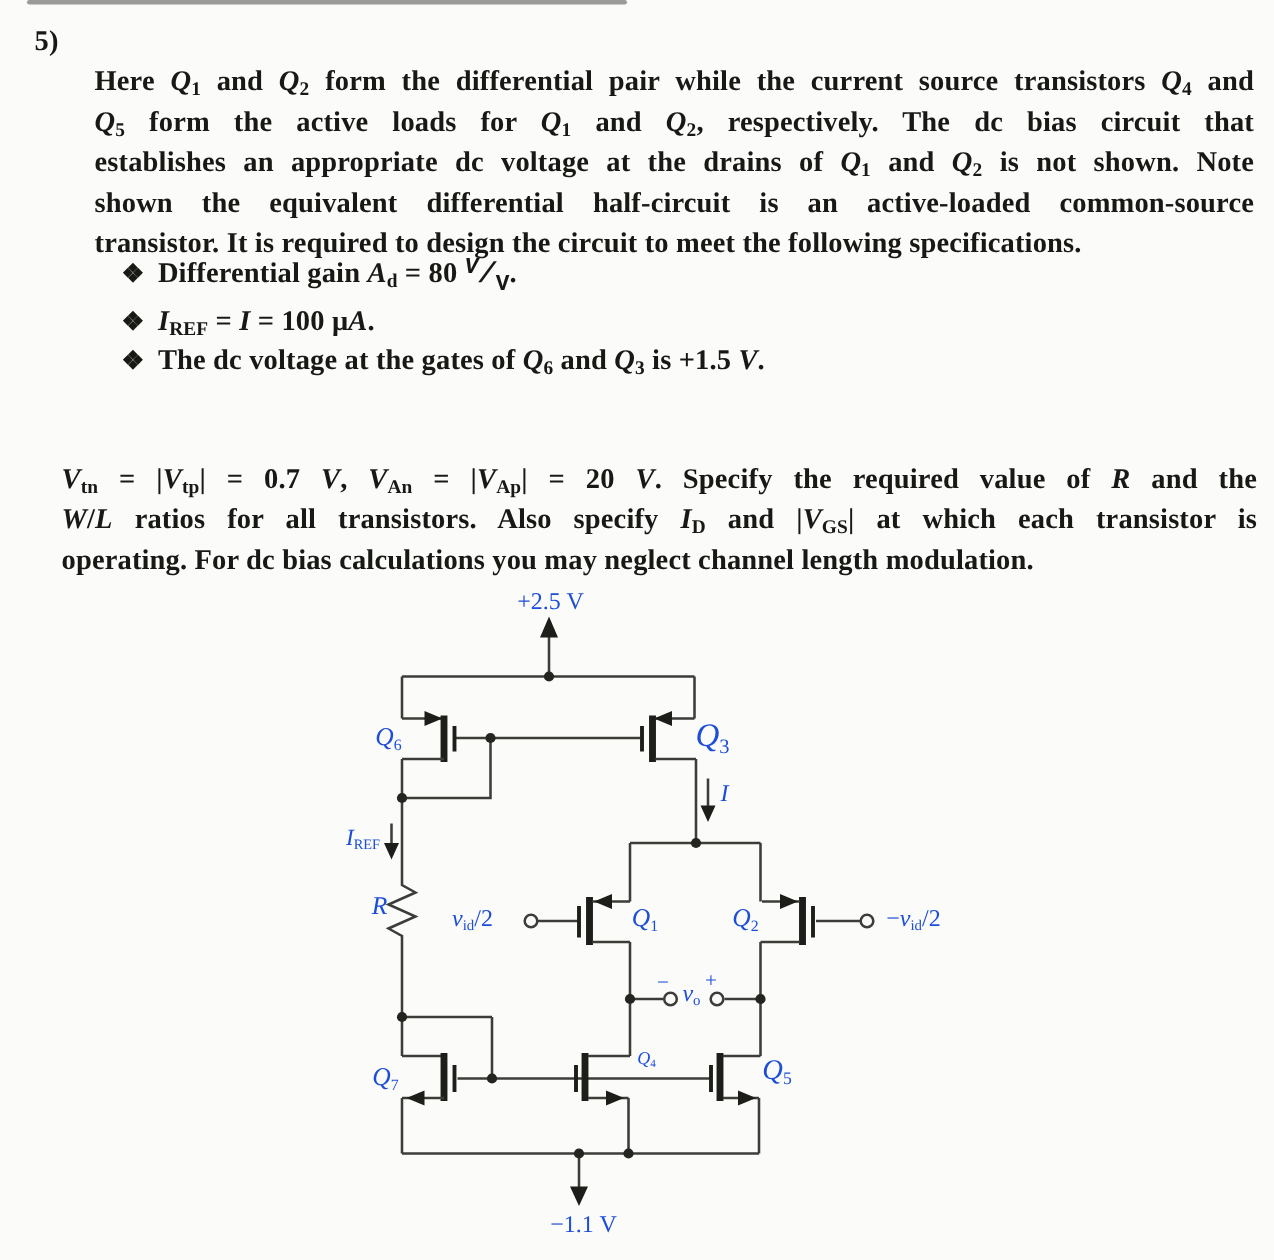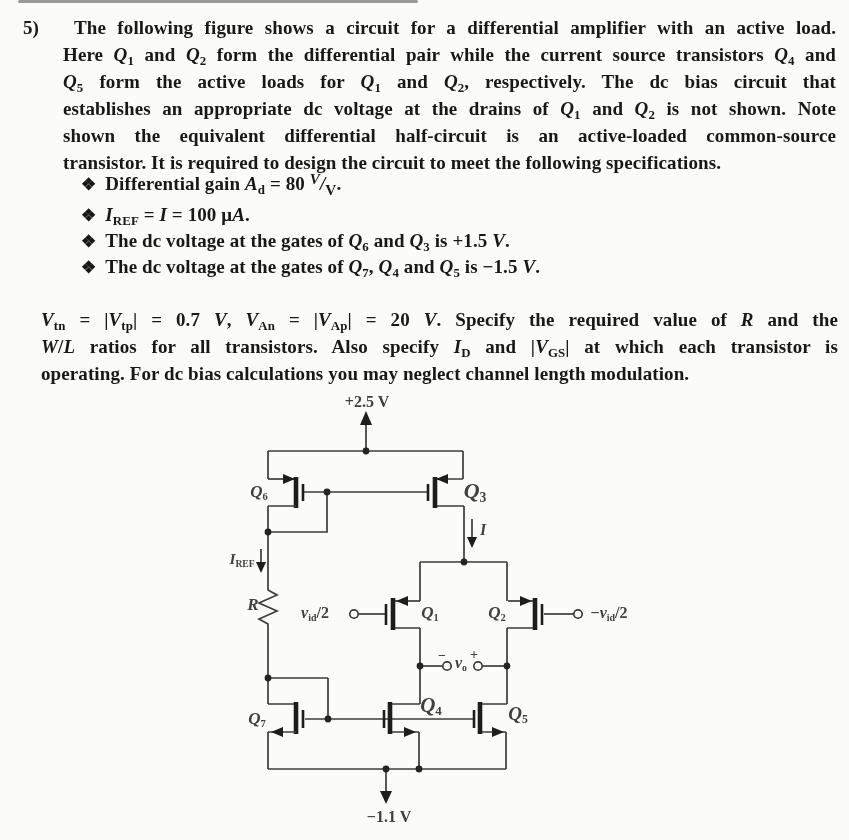--- a/index.html
+++ b/index.html
@@ -12,55 +12,53 @@
     background:#4a4a4a; opacity:.55; border-radius:2px; }
   .tl {
     position:absolute; font-weight:600; font-size:19px; line-height:27px;
     height:28px; color:#181815; letter-spacing:.1px;
   }
   .nw { white-space:nowrap; }
   .j { text-align:justify; text-align-last:justify; overflow:hidden; }
   .tl sub { font-size:.68em; vertical-align:-.28em; font-style:normal; }
   .tl sup { font-size:.68em; vertical-align:.45em; }
   .tl i { font-style:italic; }
-  .vfrac { font-style:italic; }
+  .vfrac { font-style:italic;font-family:Liberation Mono, monospace; }
   .vfrac sup { font-size:.8em; vertical-align:.4em; }
   .vfrac sub { font-size:.8em; vertical-align:-.35em; }
   .bullet { margin-right:9px; font-size:17px; letter-spacing:0; }
   .clabel {
     position:absolute; transform:translate(-50%,-50%);
-    font-weight:700; color:#404040; white-space:nowrap; line-height:1;text-align:center;
+    font-weight:400; color:#1d4ed8; white-space:nowrap; line-height:1;text-align:center;
   }
   .clabel sub { font-size:.62em; vertical-align:-.3em; }
   svg { position:absolute; left:0; top:0; }
   .wire { stroke:#3c3c38; stroke-width:1.7; fill:none; }
   .chan { stroke:#1d1d1a; stroke-width:4.6; fill:none; }
   .gate { stroke:#1d1d1a; stroke-width:2.6; fill:none; }
   .ah   { fill:#1d1d1a; stroke:none; }
   .dot  { fill:#242420; stroke:none; }
   .term { stroke:#3c3c38; stroke-width:1.7; fill:#fbfbf9; }
 </style>
 </head>
 <body>
 
 <div id="page">
   <div class="streak"></div>
 
   <span class="tl nw" style="left:23px;top:14px">5)</span>
-  <div class="tl j" style="left:63px;top:14px;width:773px;text-indent:11px">The following figure shows a circuit for a differential amplifier with an active load.</div>
   <div class="tl j" style="left:63px;top:41px;width:773px">Here <i>Q</i><sub>1</sub> and <i>Q</i><sub>2</sub> form the differential pair while the current source transistors <i>Q</i><sub>4</sub> and</div>
   <div class="tl j" style="left:63px;top:68px;width:773px"><i>Q</i><sub>5</sub> form the active loads for <i>Q</i><sub>1</sub> and <i>Q</i><sub>2</sub>, respectively. The dc bias circuit that</div>
   <div class="tl j" style="left:63px;top:95px;width:773px">establishes an appropriate dc voltage at the drains of <i>Q</i><sub>1</sub> and <i>Q</i><sub>2</sub> is not shown. Note</div>
   <div class="tl j" style="left:63px;top:122px;width:773px">shown the equivalent differential half-circuit is an active-loaded common-source</div>
   <div class="tl nw" style="left:63px;top:149px">transistor. It is required to design the circuit to meet the following specifications.</div>
 
   <div class="tl nw" style="left:81px;top:165px"><span class="bullet">❖</span><span>Differential gain <i>A</i><sub>d</sub> = 80 <span class="vfrac"><sup>V</sup>/<sub>V</sub></span>.</span></div>
   <div class="tl nw" style="left:81px;top:201px"><span class="bullet">❖</span><span><i>I</i><sub>REF</sub> = <i>I</i> = 100 μ<i>A</i>.</span></div>
   <div class="tl nw" style="left:81px;top:227px"><span class="bullet">❖</span><span>The dc voltage at the gates of <i>Q</i><sub>6</sub> and <i>Q</i><sub>3</sub> is +1.5 <i>V</i>.</span></div>
-  <div class="tl nw" style="left:81px;top:253px"><span class="bullet">❖</span><span>The dc voltage at the gates of <i>Q</i><sub>7</sub>, <i>Q</i><sub>4</sub> and <i>Q</i><sub>5</sub> is −1.5 <i>V</i>.</span></div>
 
   <div class="tl j" style="left:41px;top:306px;width:797px"><i>V</i><sub>tn</sub> = |<i>V</i><sub>tp</sub>| = 0.7 <i>V</i>, <i>V</i><sub>An</sub> = |<i>V</i><sub>Ap</sub>| = 20 <i>V</i>. Specify the required value of <i>R</i> and the</div>
   <div class="tl j" style="left:41px;top:333px;width:797px"><i>W</i>/<i>L</i> ratios for all transistors. Also specify <i>I</i><sub>D</sub> and |<i>V</i><sub>GS</sub>| at which each transistor is</div>
   <div class="tl nw" style="left:41px;top:360px">operating. For dc bias calculations you may neglect channel length modulation.</div>
 
   <svg width="849" height="840" viewBox="0 0 849 840">
     <g>
       <path class="wire" d="M268,451 H463"></path>
       <path class="wire" d="M366,451 V423"></path>
       <polygon class="ah" points="366,411 360,425 372,425"></polygon>
@@ -180,16 +178,16 @@
   <div class="clabel" style="left:242px;top:560px;font-size:15.5px"><i>I</i><sub>REF</sub></div>
   <div class="clabel" style="left:253px;top:604px;font-size:17px"><i>R</i></div>
   <div class="clabel" style="left:315px;top:614px;font-size:16px"><i>v</i><sub>id</sub>/2</div>
   <div class="clabel" style="left:430px;top:614px;font-size:17px"><i>Q</i><sub>1</sub></div>
   <div class="clabel" style="left:497px;top:614px;font-size:17px"><i>Q</i><sub>2</sub></div>
   <div class="clabel" style="left:609px;top:614px;font-size:16px">−<i>v</i><sub>id</sub>/2</div>
   <div class="clabel" style="left:442px;top:656px;font-size:14px">−</div>
   <div class="clabel" style="left:461px;top:664px;font-size:16px"><i>v</i><sub>o</sub></div>
   <div class="clabel" style="left:474px;top:655px;font-size:14px">+</div>
   <div class="clabel" style="left:257px;top:720px;font-size:17px"><i>Q</i><sub>7</sub></div>
-  <div class="clabel" style="left:431px;top:706px;font-size:21px"><i>Q</i><sub>4</sub></div>
+  <div class="clabel" style="left:431px;top:706px;font-size:12px"><i>Q</i><sub>4</sub></div>
   <div class="clabel" style="left:518px;top:715px;font-size:19px"><i>Q</i><sub>5</sub></div>
   <div class="clabel" style="left:389px;top:817px;font-size:16px">−1.1 V</div>
 </div>
 
 </body></html>

